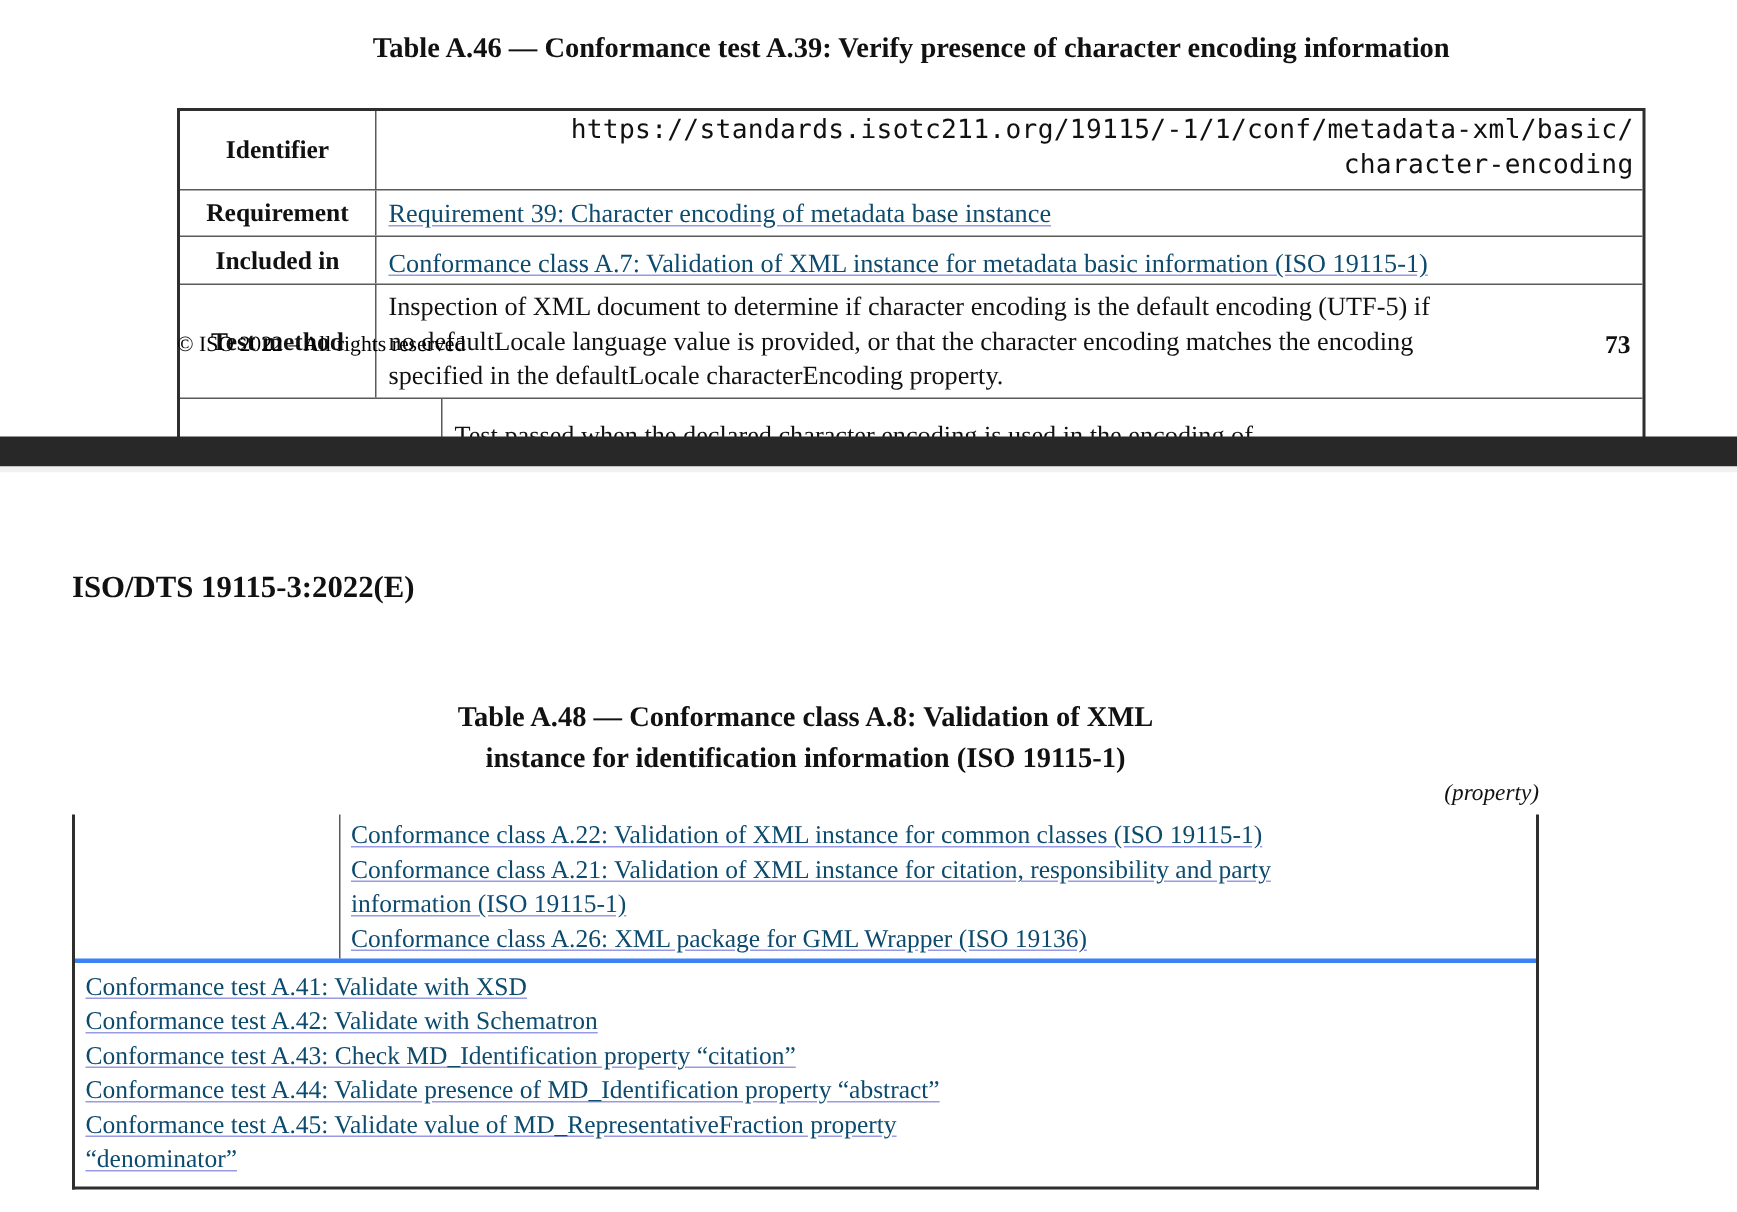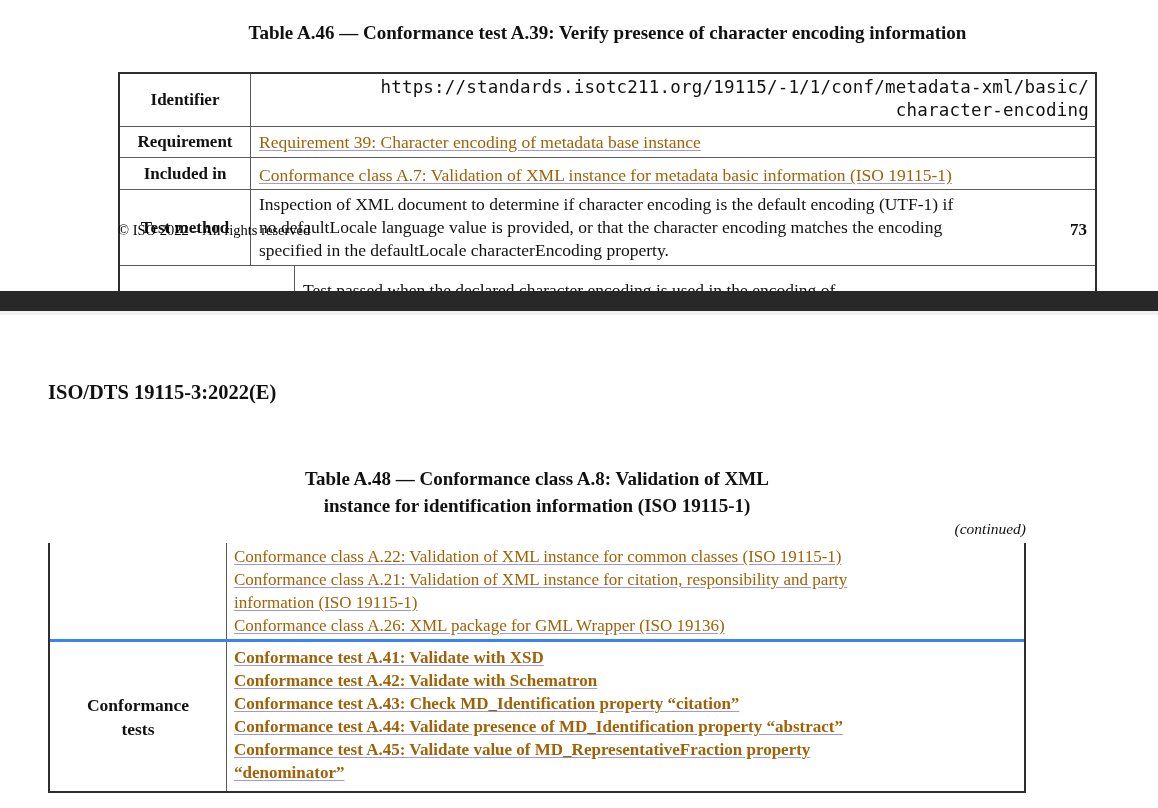--- a/index.html
+++ b/index.html
@@ -12,21 +12,21 @@
   .t1{position:absolute;left:118px;top:72px;width:979px;border:2px solid #2e2e2e;box-sizing:border-box;}
   .t1 .trow{display:flex;border-bottom:1px solid #5a5a5a;}
   .t1 .trow:last-child{border-bottom:none;padding-left:44px;}
   .t1 .lbl{width:130px;border-right:1px solid #5a5a5a;display:flex;align-items:center;
            justify-content:center;font-weight:bold;font-size:17px;text-align:center;flex:none;}
   .t1 .val{flex:1;padding:2px 6px 0 8px;font-size:17.5px;line-height:23px;}
   .mono{font-family:"DejaVu Sans Mono",monospace;font-size:18px;line-height:24px;letter-spacing:.2px;text-align:right;}
   .r1{height:52px;} .r2{height:30px;} .r3{height:31px;} .r4{height:75px;} .r5{height:30px;}
   .r2 .val{padding-top:4px;} .r3 .val{padding-top:6px;} .r4 .val{padding-top:3px;}
   .r5 .val{padding-top:13px;}
-  a.doclink{color:#a16207;text-decoration:underline;text-decoration-color:#9a9ae4;
+  a.doclink{color:#0c4a6e;text-decoration:underline;text-decoration-color:#9a9ae4;
             text-underline-offset:2px;cursor:pointer;}
   .copyright{position:absolute;left:118px;top:222px;font-size:14.5px;color:#000;white-space:nowrap;}
   .pageno{position:absolute;left:1070px;top:220px;font-weight:bold;font-size:17px;}
   
   #sepbar{position:absolute;left:0;top:291px;width:1158px;height:20px;background:#282828;}
   #sepstrip{position:absolute;left:0;top:311px;width:1158px;height:4px;background:#f1f1f1;}
   
   #page2{position:absolute;left:0;top:315px;width:1158px;height:391px;background:#fff;}
   .header2{position:absolute;left:48px;top:66px;font-weight:bold;font-size:20.5px;}
   .caption2{position:absolute;left:48px;top:150px;width:978px;text-align:center;
@@ -35,21 +35,21 @@
   .t2{position:absolute;left:48px;top:228px;width:978px;box-sizing:border-box;
       border-left:2px solid #2e2e2e;border-right:2px solid #2e2e2e;border-bottom:2px solid #2e2e2e;}
   .t2 .trow{display:flex;}
   .t2 .trow.first{border-bottom:3px solid #3b82f6;}
   .t2 .lbl{width:176px;border-right:1px solid #5a5a5a;display:flex;align-items:center;
            justify-content:center;font-weight:bold;font-size:17.5px;line-height:24px;
            text-align:center;flex:none;}
   .t2 .lbl span{display:inline-block;width:130px;}
   .t2 .val{flex:1;padding:2px 6px 0 7px;font-size:17px;line-height:23px;}
   .t2 .rowA{height:96px;} .t2 .rowB{height:149px;}
-  .t2 .rowB .val{padding-top:4px;font-weight:bold;}
+  .t2 .rowB .val{padding-top:4px;}
   .linkline{display:block;}
 </style>
 </head>
 <body>
 
 <div id="stage">
 
   <div id="page1">
     <div class="caption1">Table A.46 — Conformance test A.39: Verify presence of character encoding information</div>
 
@@ -69,21 +69,21 @@
       </div>
       <div class="trow r3">
         <div class="lbl">Included in</div>
         <div class="val">
           <a class="doclink">Conformance class A.7: Validation of XML instance for metadata basic information (ISO 19115-1)</a>
         </div>
       </div>
       <div class="trow r4">
         <div class="lbl">Test method</div>
         <div class="val">
-          <div>Inspection of XML document to determine if character encoding is the default encoding (UTF-1) if</div>
+          <div>Inspection of XML document to determine if character encoding is the default encoding (UTF-5) if</div>
           <div>no defaultLocale language value is provided, or that the character encoding matches the encoding</div>
           <div>specified in the defaultLocale characterEncoding property.</div>
         </div>
       </div>
       <div class="trow r5">
         <div class="lbl"></div>
         <div class="val">Test passed when the declared character encoding is used in the encoding of</div>
       </div>
     </div>
 
@@ -93,36 +93,33 @@
 
   <div id="sepbar"></div>
   <div id="sepstrip"></div>
 
   <div id="page2">
     <div class="header2">ISO/DTS 19115-3:2022(E)</div>
     <div class="caption2">
       <div>Table A.48 — Conformance class A.8: Validation of XML</div>
       <div>instance for identification information (ISO 19115-1)</div>
     </div>
-    <div class="continued">(continued)</div>
+    <div class="continued">(property)</div>
 
     <div class="t2">
       <div class="trow rowA first">
         <div class="lbl"></div>
         <div class="val">
           <a class="doclink linkline">Conformance class A.22: Validation of XML instance for common classes (ISO 19115-1)</a>
           <a class="doclink linkline">Conformance class A.21: Validation of XML instance for citation, responsibility and party</a>
           <a class="doclink linkline">information (ISO 19115-1)</a>
           <a class="doclink linkline">Conformance class A.26: XML package for GML Wrapper (ISO 19136)</a>
         </div>
       </div>
       <div class="trow rowB">
-        <div class="lbl">
-          <span>Conformance tests</span>
-        </div>
         <div class="val">
           <a class="doclink linkline">Conformance test A.41: Validate with XSD</a>
           <a class="doclink linkline">Conformance test A.42: Validate with Schematron</a>
           <a class="doclink linkline">Conformance test A.43: Check MD_Identification property “citation”</a>
           <a class="doclink linkline">Conformance test A.44: Validate presence of MD_Identification property “abstract”</a>
           <a class="doclink linkline">Conformance test A.45: Validate value of MD_RepresentativeFraction property</a>
           <a class="doclink linkline">“denominator”</a>
         </div>
       </div>
     </div>

